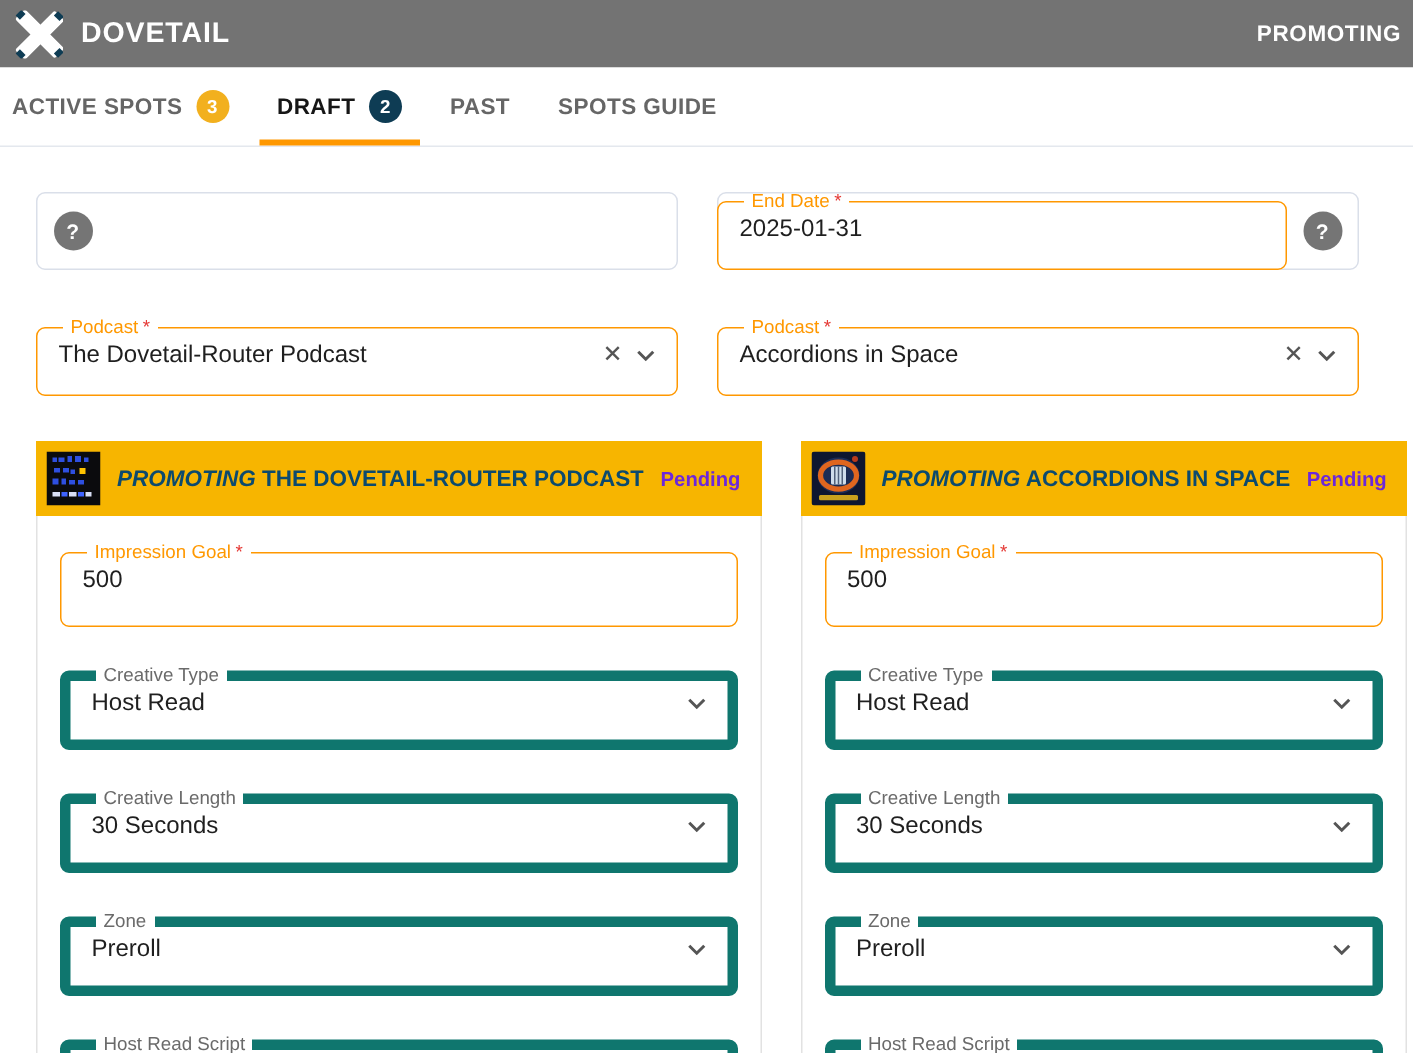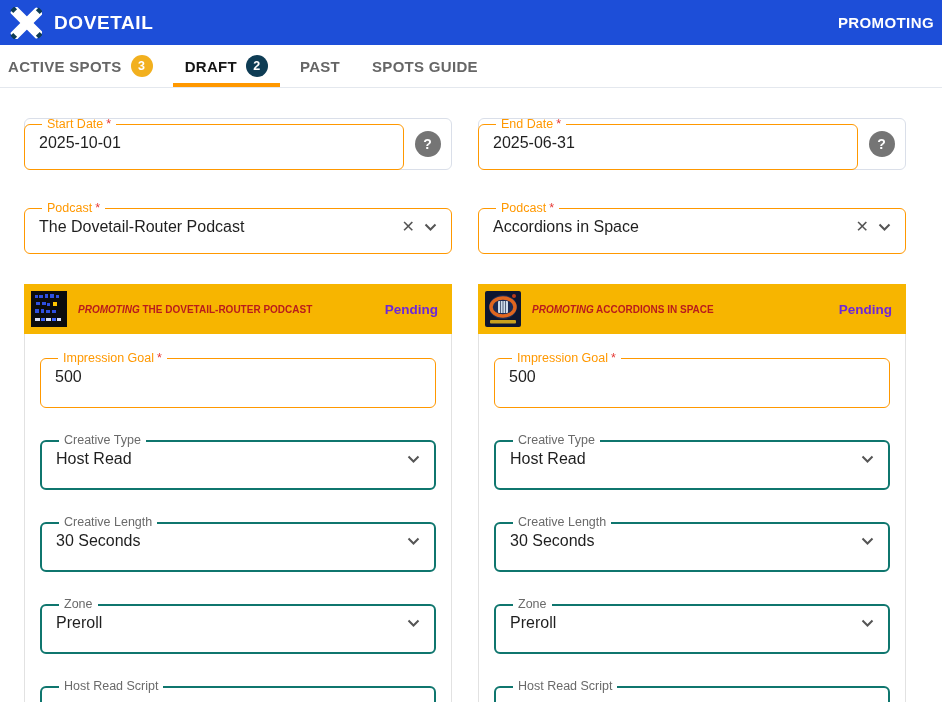--- a/index.html
+++ b/index.html
@@ -1,29 +1,29 @@
 <!DOCTYPE html>
 <html><head>
 <meta charset="utf-8">
 <style>
   * { box-sizing: border-box; margin: 0; padding: 0; }
   html, body { width: 942px; height: 702px; overflow: hidden; background: #fff;
     font-family: "Liberation Sans", sans-serif; color: #212121; }
 
   
-  .appbar { height: 45px; background: #1d4ed8; display: flex; align-items: center;
+  .appbar { height: 45px; background: #737373; display: flex; align-items: center;
     padding: 0 8px 0 10px; }
   .brand-wrap { display: flex; align-items: center; gap: 12px; }
   .logo { width: 32px; height: 32px; display: block; }
   .brand { color: #fff; font-size: 19px; font-weight: bold; letter-spacing: 0.6px; }
   .appbar-right { margin-left: auto; color: #fff; font-size: 15px; font-weight: bold;
     letter-spacing: 0.4px; cursor: pointer; }
 
   
-  .tabbar { height: 43px; display: flex; align-items: stretch; gap: 8px;
+  .tabbar { height: 53px; display: flex; align-items: stretch; gap: 8px;
     border-bottom: 1px solid #E4E8EE; padding-left: 0; background: #fff; }
   .tab { position: relative; display: flex; align-items: center; gap: 9px;
     padding: 0 12px; font-size: 15px; font-weight: bold; letter-spacing: 0.3px;
     color: #666; cursor: pointer; white-space: nowrap; }
   .tab:first-child { margin-left: -4px; }
   .tab.active { color: #161616; }
   .badge { width: 22px; height: 22px; border-radius: 50%; display: flex;
     align-items: center; justify-content: center; color: #fff; font-size: 12.5px;
     font-weight: bold; }
   .badge.amber { background: #F2B01E; }
@@ -37,21 +37,21 @@
   .mb-dates { margin-bottom: 32px; }
   .mb-podcasts { margin-bottom: 30px; }
 
   
   fieldset { min-inline-size: 0; border-radius: 6px; background: #fff;
     padding: 0 12px; margin: 0; }
   fieldset legend { font-size: 12.5px; line-height: 13px; padding: 0 5px;
     margin-left: 5px; white-space: nowrap; }
   .f-orange { border: 1.5px solid #FF9800; }
   .f-orange legend { color: #FF9800; }
-  .f-gray { border: 2px solid #0f766e; }
+  .f-gray { border: 7px solid #0f766e; }
   .f-gray legend { color: #6A6A6A; }
   .req { color: #E53935; margin-left: 3px; }
   .f-value { font-size: 16px; color: #1F1F1F; padding: 3px 0 0 2px;
     display: flex; align-items: center; }
   .f-value .txt { flex: 1; min-width: 0; white-space: nowrap; overflow: hidden; }
   .f-h52 { height: 52px; }
   .f-h56 { height: 56px; }
 
   .icon-clear { color: #555; font-size: 16px; line-height: 16px; cursor: pointer;
     padding: 0 9px 0 0; }
@@ -64,22 +64,22 @@
   .help-box { width: 47px; display: flex; align-items: center; justify-content: center; }
   .help-circle { width: 26px; height: 26px; border-radius: 50%; background: #757575;
     color: #fff; font-size: 14px; font-weight: bold; display: flex;
     align-items: center; justify-content: center; cursor: pointer; }
 
   
   .card { display: flex; flex-direction: column; }
   .card-head { height: 50px; background: #F7B500; display: flex; align-items: center;
     gap: 11px; padding: 0 14px 0 7px; }
   .thumb { width: 36px; height: 36px; flex: 0 0 36px; display: block; }
-  .promo-title { flex: 1; min-width: 0; font-size: 10px; font-weight: bold;
-    color: #b91c1c; white-space: nowrap; overflow: hidden; text-overflow: ellipsis; }
+  .promo-title { flex: 1; min-width: 0; font-size: 15px; font-weight: bold;
+    color: #0c4a6e; white-space: nowrap; overflow: hidden; text-overflow: ellipsis; }
   .promo-title .promoting { font-style: italic; }
   .promo-status { font-size: 13.5px; font-weight: bold; color: #6d28d9; }
   .card-body { border-left: 1px solid #E2E2E2; border-right: 1px solid #E2E2E2;
     padding: 18px 15px 24px; display: flex; flex-direction: column; gap: 26px;
     background: #fff; }
 </style>
 </head>
 <body>
 
 <header class="appbar">
@@ -117,36 +117,30 @@
   <div class="tab">
     <span>SPOTS GUIDE</span>
   </div>
 </nav>
 
 <main class="content">
 
   <div class="grid2 mb-dates">
 
     <div class="date-wrap">
-      <fieldset class="f-orange f-h52">
-        <legend><span>Start Date</span><span class="req">*</span></legend>
-        <div class="f-value">
-            <span class="txt">2025-10-01</span>
-          </div>
-      </fieldset>
       <div class="help-box">
         <div class="help-circle">?</div>
       </div>
     </div>
 
     <div class="date-wrap">
       <fieldset class="f-orange f-h52">
         <legend><span>End Date</span><span class="req">*</span></legend>
         <div class="f-value">
-            <span class="txt">2025-06-31</span>
+            <span class="txt">2025-01-31</span>
           </div>
       </fieldset>
       <div class="help-box">
         <div class="help-circle">?</div>
       </div>
     </div>
   </div>
 
   <div class="grid2 mb-podcasts">
     <fieldset class="f-orange f-h52">

